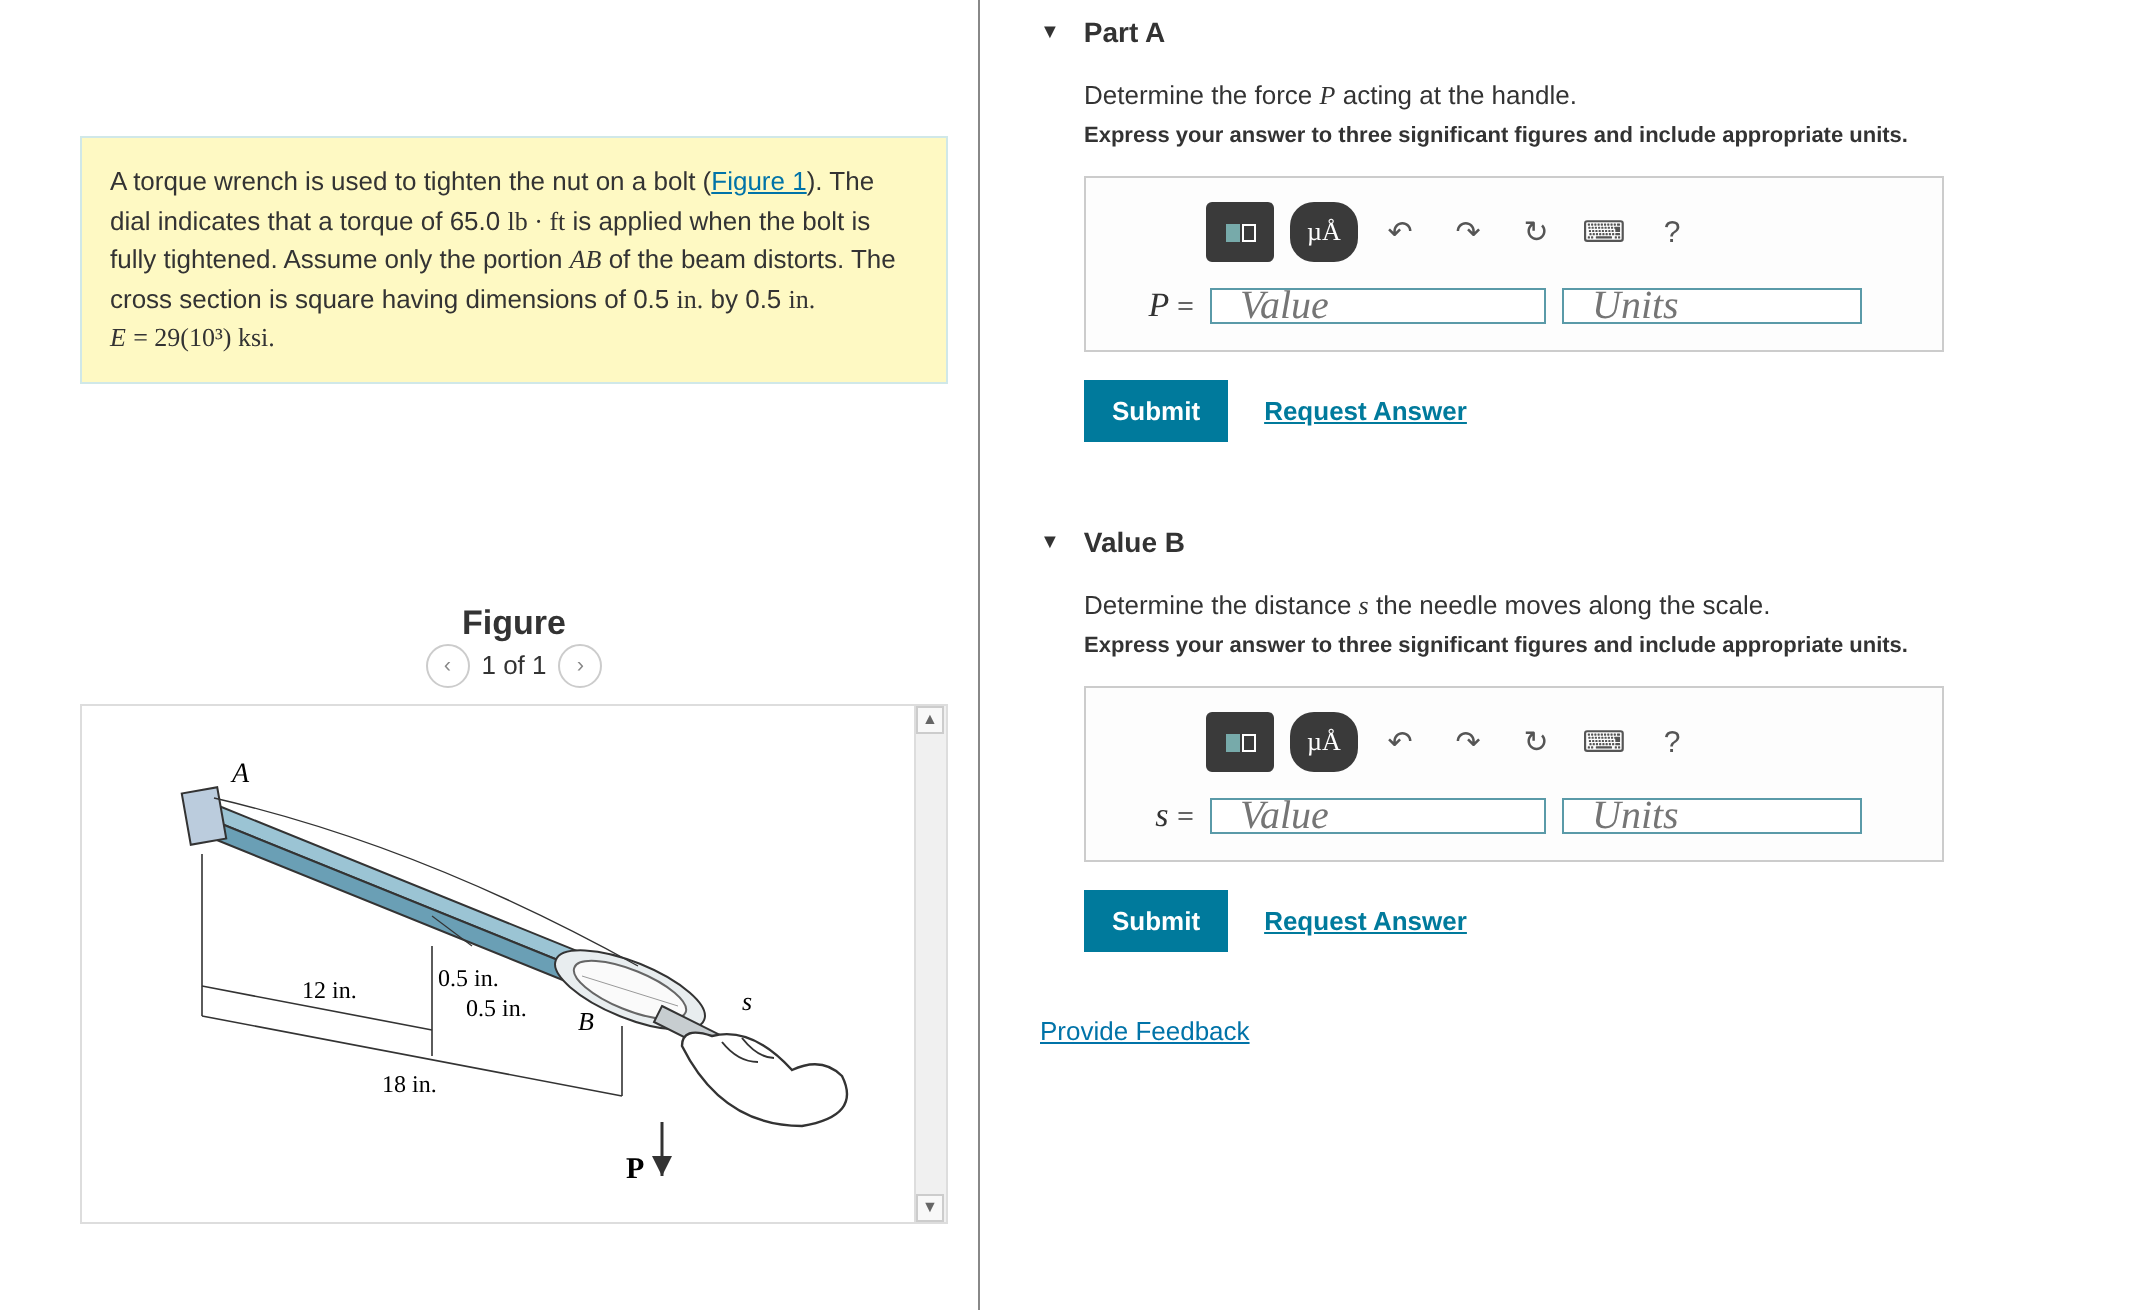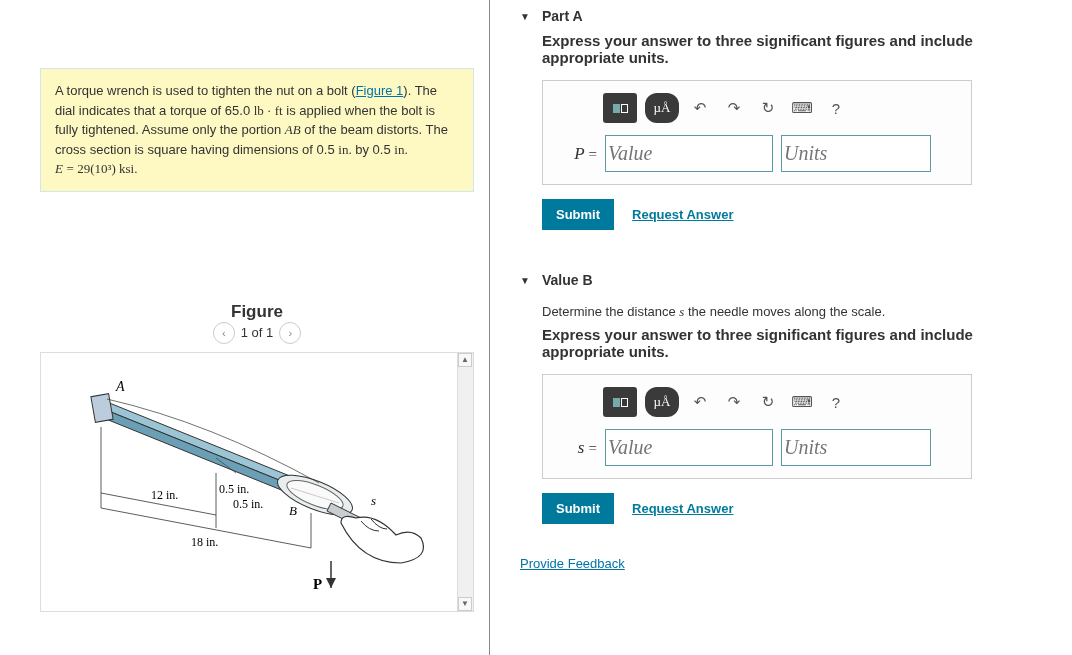--- a/index.html
+++ b/index.html
@@ -72,21 +72,21 @@
     .scroll-btn.bot { position: absolute; bottom: 0; }
     .figure-image { padding: 10px 20px; }
     .part-header {
       display: flex; align-items: center; gap: 12px;
       padding: 8px 0; font-weight: bold; font-size: 14px;
       cursor: pointer;
     }
     .part-header .chev { font-size: 10px; }
     .part-content { padding: 0 0 14px 22px; }
     .prompt1 { font-size: 13px; margin: 8px 0 6px; }
-    .prompt2 { font-size: 15px; font-weight: bold; margin-bottom: 14px; }
+    .prompt2 { font-size: 11px; font-weight: bold; margin-bottom: 14px; }
     .answer-box {
       border: 1px solid #ccc;
       background: #fdfdfd;
       padding: 12px 14px;
       width: 430px;
     }
     .toolbar {
       display: flex; align-items: center; gap: 8px;
       margin-bottom: 12px; padding-left: 46px;
     }
@@ -107,24 +107,24 @@
       display: flex; align-items: center; gap: 8px;
     }
     .var-label {
       font-family: 'Times New Roman', serif;
       font-style: italic; font-size: 17px; width: 40px;
       text-align: right;
     }
     .eq { font-size: 15px; }
     .val-input, .unit-input {
       border: 1px solid #5a9aa8;
-      height: 37px; font-size: 20px;
+      height: 18px; font-size: 20px;
       font-family: 'Times New Roman', serif;
       font-style: italic; color: #aaa;
-      padding: 0 2px; background: #fff;
+      padding: 0 14px; background: #fff;
     }
     .val-input { width: 168px; }
     .unit-input { width: 150px; }
     .submit-row {
       display: flex; align-items: center; gap: 18px;
       margin-top: 14px;
     }
     .submit-btn {
       background: #007a9c; color: #fff; border: none;
       padding: 8px 14px; font-size: 13px; font-weight: bold;
@@ -216,20 +216,21 @@
 </div>
 
 <div class="right-panel">
 
   
   <div class="part-header">
     <span class="chev">▼</span>
     <span>Part A</span>
   </div>
   <div class="part-content">
+    <div class="prompt1">Determine the force <span class="math-ital">P</span> acting at the handle.</div>
     <div class="prompt2">Express your answer to three significant figures and include appropriate units.</div>
     <div class="answer-box">
       <div class="toolbar">
         <div class="tb-btn">
           <div class="tb-template">
               <span class="filled"></span>
               <span></span>
             </div>
         </div>
         <div class="tb-btn units">µÅ</div>

